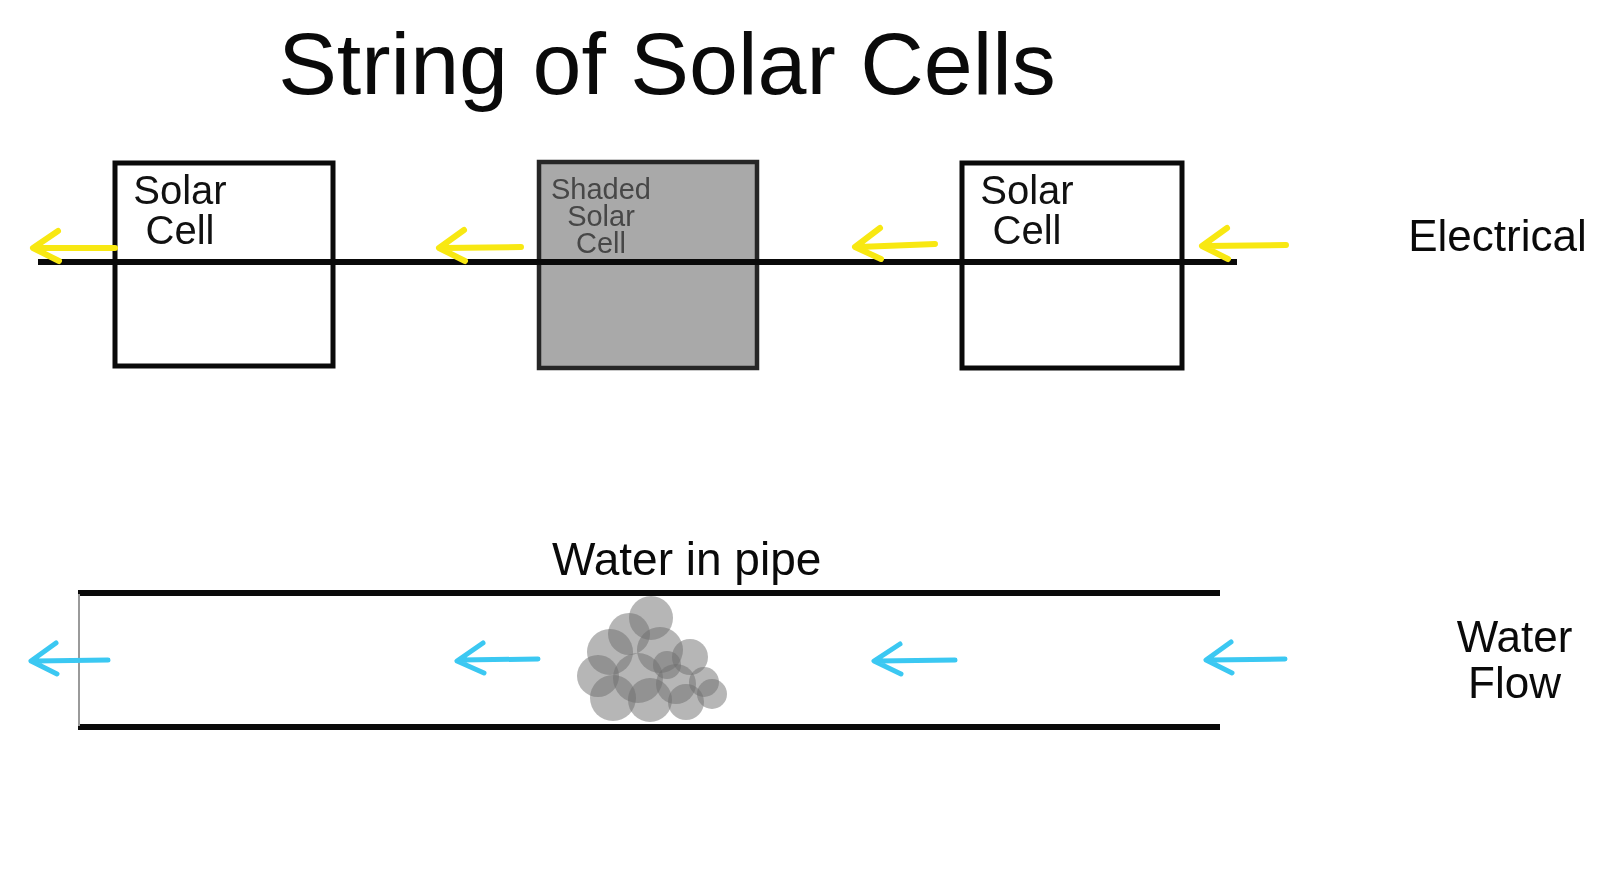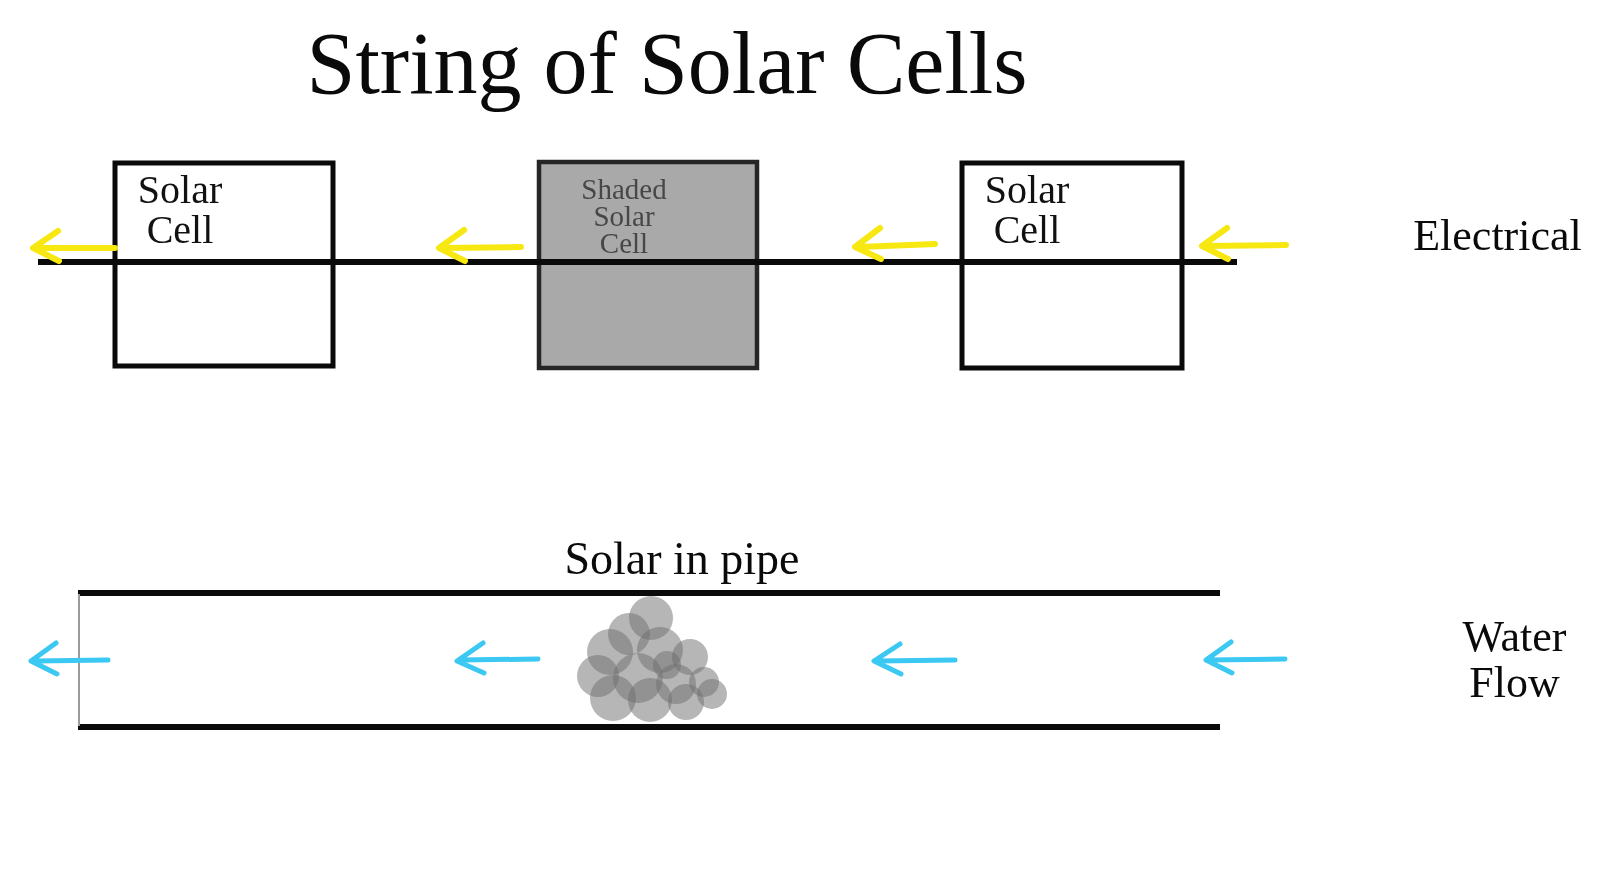--- a/index.html
+++ b/index.html
@@ -1,21 +1,21 @@
 <!DOCTYPE html>
 <html><head>
 <meta charset="utf-8">
 <style>
   html,body{margin:0;padding:0;background:#ffffff;}
   .canvas{
     position:relative;
     width:1600px;height:886px;
     background:#ffffff;
     overflow:hidden;
-    font-family:Liberation Serif, serif;
+    font-family:Liberation Sans, sans-serif;
     color:#0a0a0a;
   }
   .gfx{position:absolute;left:0;top:0;}
   .label{position:absolute;text-align:center;white-space:nowrap;}
   .label .line{display:block;}
   .big-title{font-size:88px;line-height:1.0;letter-spacing:0px;color:#0a0a0a;}
   .cell-label{font-size:40px;line-height:1.0;color:#111111;}
   .shaded-label{font-size:29px;line-height:0.93;color:#474747;}
   .side-label{font-size:44px;line-height:1.04;color:#0a0a0a;}
   .clog-label{font-size:46px;line-height:1.0;color:#0a0a0a;}
@@ -70,36 +70,36 @@
     </g>
   </svg>
 
   <div class="label big-title" style="left:267px;top:20px;width:800px;">String of Solar Cells</div>
 
   <div class="label cell-label" style="left:110px;top:170px;width:140px;">
     <span class="line">Solar</span>
     <span class="line">Cell</span>
   </div>
 
-  <div class="label shaded-label" style="left:563px;top:176px;width:122px;">
+  <div class="label shaded-label" style="left:540px;top:176px;width:122px;">
     <span class="line">Shaded</span>
     <span class="line">Solar</span>
     <span class="line">Cell</span>
   </div>
 
   <div class="label cell-label" style="left:957px;top:170px;width:140px;">
     <span class="line">Solar</span>
     <span class="line">Cell</span>
   </div>
 
   <div class="label side-label" style="left:1395px;top:213px;width:205px;">
     <span class="line">Electrical</span>
   </div>
 
-  <div class="label clog-label" style="left:552px;top:536px;width:260px;">Solar in pipe</div>
+  <div class="label clog-label" style="left:552px;top:536px;width:260px;">Water in pipe</div>
 
   <div class="label side-label" style="left:1412px;top:614px;width:205px;">
     <span class="line">Water</span>
     <span class="line">Flow</span>
   </div>
 
 
 </div>
 
 </body></html>

